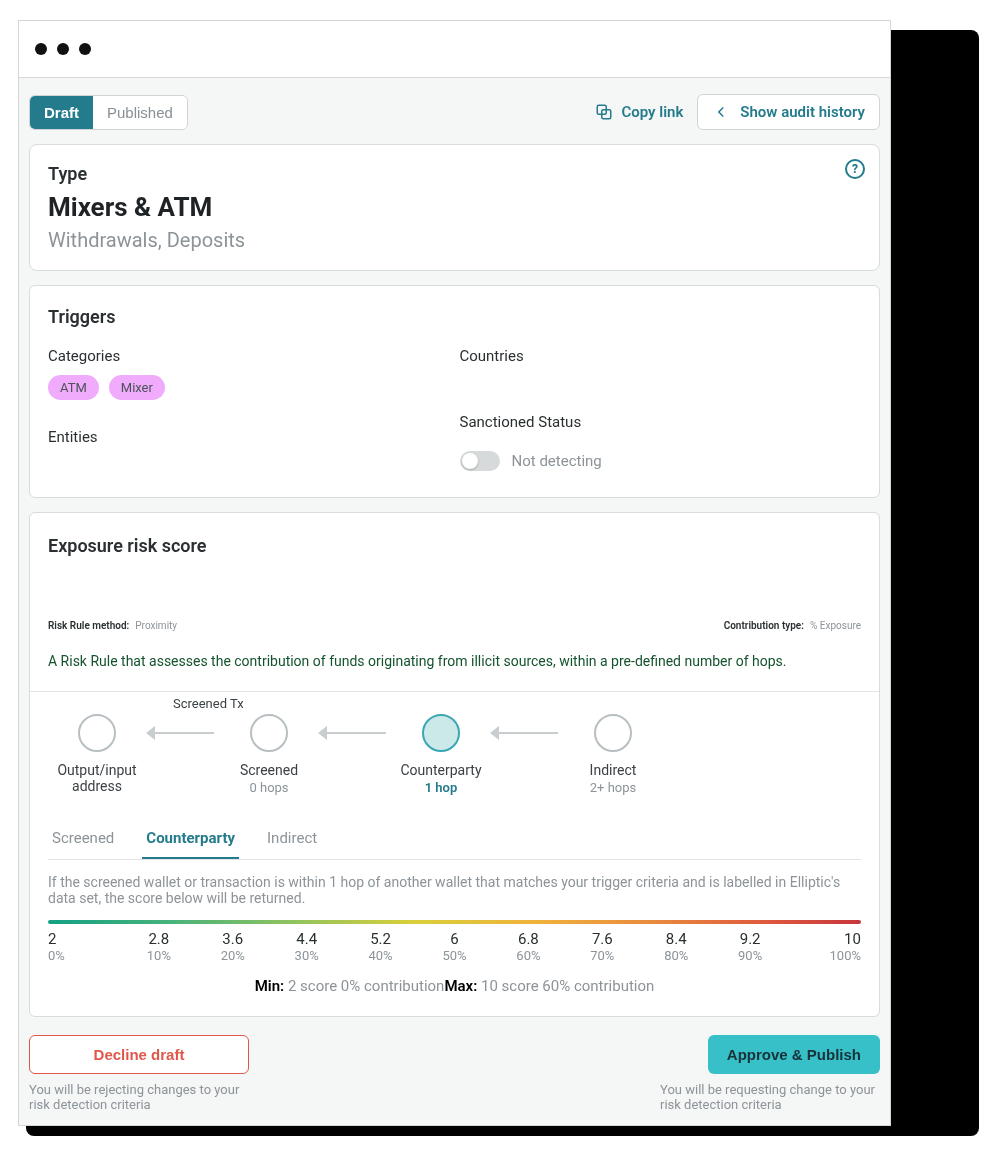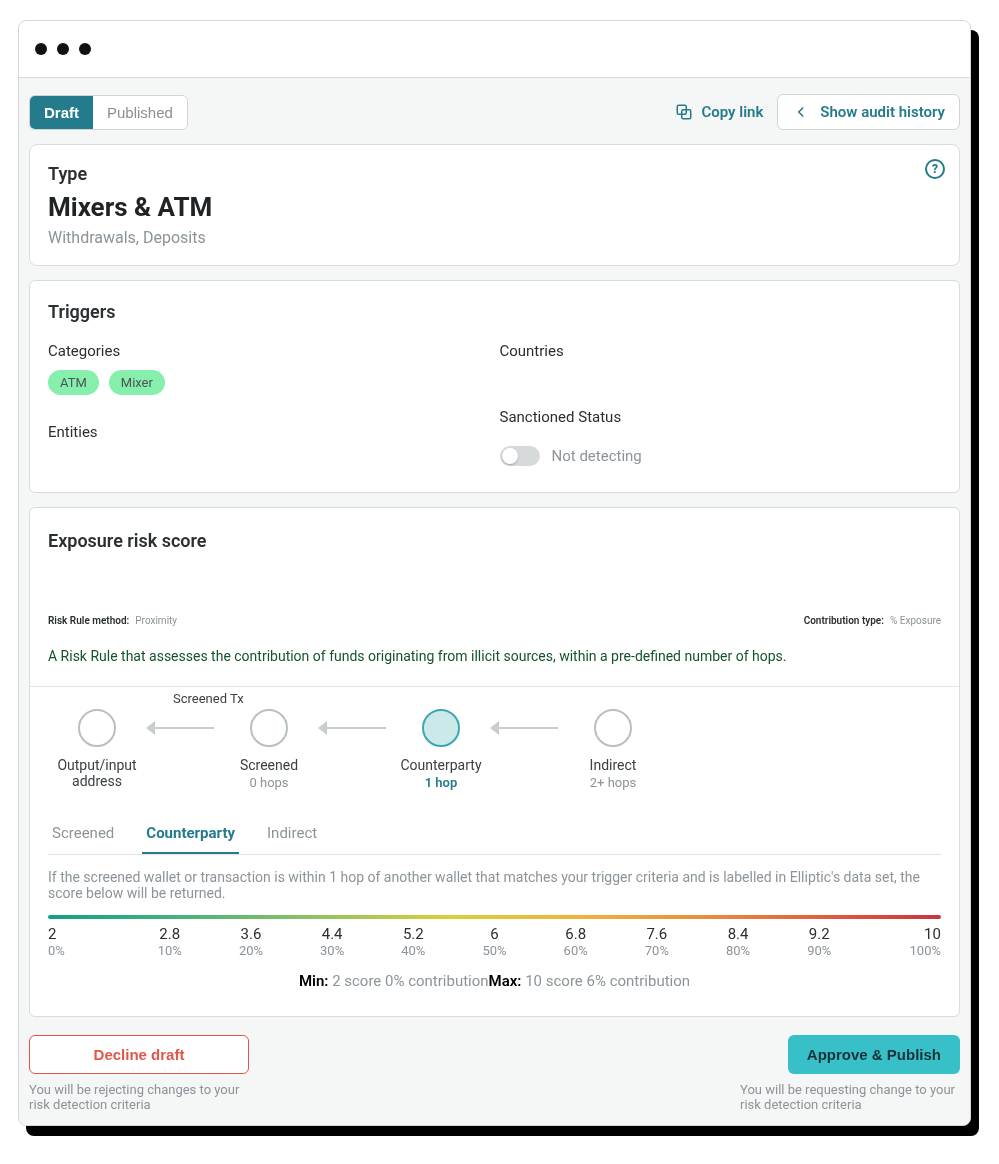--- a/index.html
+++ b/index.html
@@ -1,45 +1,45 @@
 <!DOCTYPE html>
 <html><head>
 <meta charset="utf-8">
 <style>
   * { box-sizing: border-box; margin: 0; padding: 0; }
   html, body { font-family: -apple-system, BlinkMacSystemFont, "Segoe UI", Roboto, Helvetica, Arial, sans-serif; background: #fff; }
   .stage { position: relative; width: 999px; height: 1164px; }
   .shadow { position: absolute; left: 26px; top: 30px; width: 953px; height: 1106px; background: #000; border-radius: 8px; }
-  .window { position: absolute; left: 18px; top: 20px; width: 953px; height: 1106px; background: #fff; border: 1px solid #d6d6d6; border-radius: 8px; overflow: hidden; }
+  .window { position: absolute; left: 18px; top: 20px; width: 873px; height: 1106px; background: #fff; border: 1px solid #d6d6d6; border-radius: 0; overflow: hidden; }
 
   .titlebar { height: 56px; display: flex; align-items: center; padding: 0 16px; gap: 10px; }
   .dot { width: 12px; height: 12px; border-radius: 50%; background: #111; }
   .chrome-sep { height: 1px; background: #d8d8d8; width: 100%; }
 
   .content { background: #f5f6f6; padding: 10px 10px 14px 10px; height: calc(100% - 56px); overflow: hidden; display: flex; flex-direction: column; gap: 14px; }
 
   .toprow { display: flex; align-items: center; justify-content: space-between; padding: 6px 0 0 0; }
   .seg { display: inline-flex; border: 1px solid #cfd4d6; border-radius: 6px; overflow: hidden; }
   .seg button { border: none; background: #fff; color: #889095; padding: 8px 14px; font-size: 15px; cursor: pointer; }
   .seg button.active { background: #247b8c; color: #fff; font-weight: 600; }
   .rightactions { display: flex; align-items: center; gap: 14px; }
   .linkbtn { display: inline-flex; align-items: center; gap: 8px; color: #247b8c; font-weight: 600; font-size: 15px; cursor: pointer; }
   .outlined { display: inline-flex; align-items: center; gap: 10px; border: 1px solid #cfd4d6; background: #fff; border-radius: 6px; padding: 8px 14px; color: #247b8c; font-weight: 600; font-size: 15px; cursor: pointer; }
 
   .card { background: #fff; border: 1px solid #d7dcde; border-radius: 8px; padding: 18px 18px; position: relative; }
   .type-label { font-size: 18px; font-weight: 600; color: #2a2f31; }
   .type-title { font-size: 26px; font-weight: 700; color: #1f2325; margin-top: 8px; }
-  .type-sub { font-size: 16px; color: #8c9499; margin-top: 6px; }
+  .type-sub { font-size: 20px; color: #8c9499; margin-top: 6px; }
   .help { position: absolute; right: 14px; top: 14px; color: #247b8c; border: 2px solid #247b8c; width: 20px; height: 20px; border-radius: 50%; font-weight: 800; font-size: 12px; display: flex; align-items: center; justify-content: center; cursor: pointer; }
 
   .section-card { background: #fff; border: 1px solid #d7dcde; border-radius: 6px; padding: 20px 18px 22px; }
   .h { font-size: 18px; font-weight: 600; color: #2a2f31; }
   .subh { font-size: 15px; color: #2a2f31; margin-top: 20px; margin-bottom: 10px; }
   .chips { display: flex; gap: 10px; }
-  .chip { background: #86efac; color: #4b5358; border-radius: 14px; padding: 5px 12px; font-size: 13px; }
+  .chip { background: #f0abfc; color: #4b5358; border-radius: 14px; padding: 5px 12px; font-size: 13px; }
   .grid2 { display: grid; grid-template-columns: 1fr 1fr; gap: 10px; }
   .toggle { display: inline-flex; align-items: center; gap: 12px; margin-top: 10px; }
   .switch { width: 40px; height: 20px; background: #d6dadb; border-radius: 20px; position: relative; }
   .switch .knob { position: absolute; width: 16px; height: 16px; background: #fff; border-radius: 50%; top: 2px; left: 2px; box-shadow: 0 1px 2px rgba(0,0,0,.25); }
   .muted { color: #8c9499; font-size: 15px; }
 
   .exposure-card { background: #fff; border: 1px solid #d7dcde; border-radius: 6px; padding: 22px 18px 18px; flex: 1; display: flex; flex-direction: column; }
   .row-between { display: flex; justify-content: space-between; align-items: center; }
   .kv { font-size: 10px; margin-top: 36px; }
   .kv .k { color: #2a2f31; font-weight: 600; }
@@ -253,21 +253,21 @@
               </div>
               <div class="scale-cell">
                 <div class="scv">10</div>
                 <div class="scp">100%</div>
               </div>
             </div>
         </div>
 
         <div class="minmax">
           <div><span class="k" style="font-weight:600">Min:</span> <span class="muted">2 score  0% contribution</span></div>
-          <div><span class="k" style="font-weight:600">Max:</span> <span class="muted">10 score  6% contribution</span></div>
+          <div><span class="k" style="font-weight:600">Max:</span> <span class="muted">10 score  60% contribution</span></div>
         </div>
       </div>
 
       <div class="footer">
         <div class="footer-left">
           <div class="footer-col">
             <button class="btn btn-danger">Decline draft</button>
             <div class="footnote">You will be rejecting changes to your risk detection criteria</div>
           </div>
         </div>

